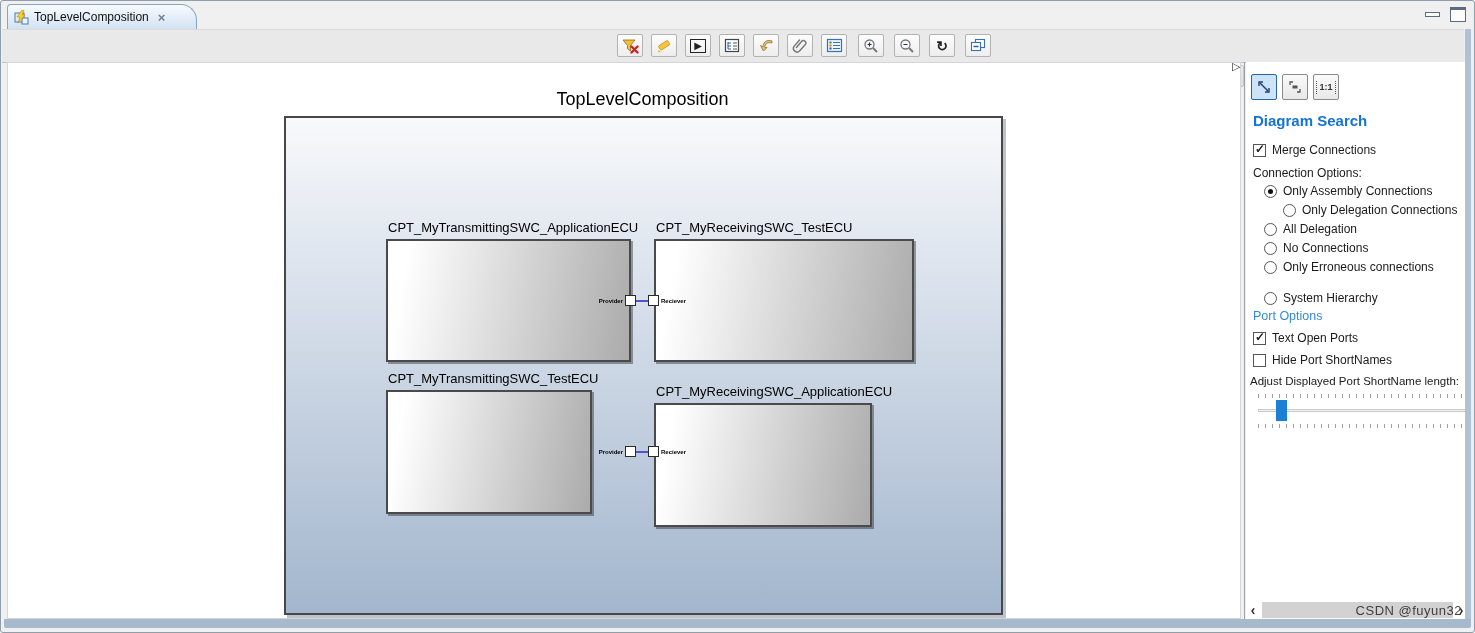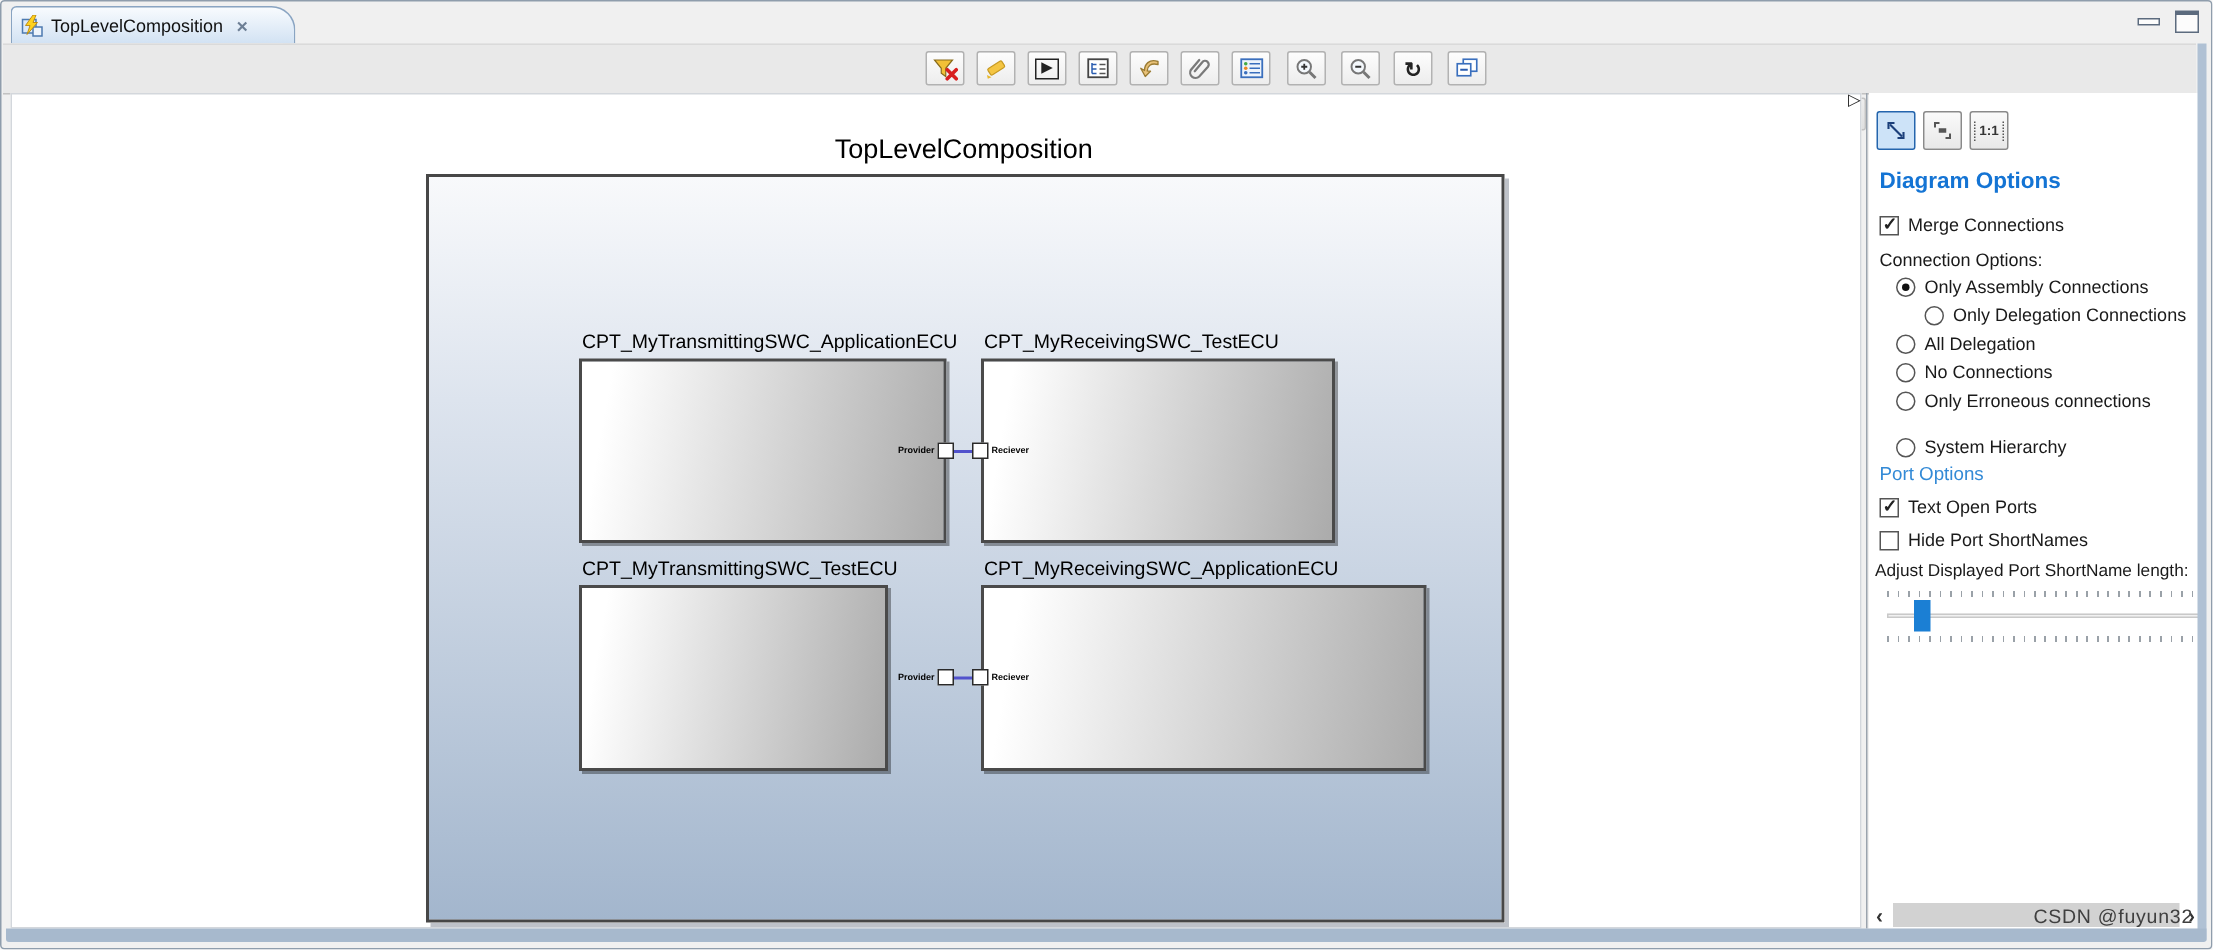--- a/index.html
+++ b/index.html
@@ -37,23 +37,23 @@
   
   .canvas{position:absolute;left:6px;top:61px;width:1234px;height:557px;background:#fff;border:1px solid #d3d7dc;box-sizing:border-box;overflow:hidden;}
   .diagram-title{position:absolute;left:276px;top:26px;width:717px;text-align:center;font-size:18px;color:#000;}
   .outerbox{position:absolute;left:276px;top:53px;width:715px;height:495px;border:2px solid #474747;
             background:linear-gradient(to bottom,#f8f9fb 0%,#dde4ee 30%,#a3b6cd 100%);
             box-shadow:3px 3px 0 rgba(110,120,135,.45);}
   .comp{position:absolute;box-sizing:border-box;border:2px solid #4a4a4a;
         background:linear-gradient(100deg,#ffffff 8%,#ababab 100%);box-shadow:2px 2px 0 rgba(0,0,0,.35);}
   .comp-label{position:absolute;width:100%;top:-21px;text-align:left;font-size:13px;color:#000;white-space:nowrap;}
   .comp-tl{left:378px;top:176px;width:245px;height:123px;}
-  .comp-tr{left:646px;top:176px;width:236px;height:123px;}
+  .comp-tr{left:646px;top:176px;width:260px;height:123px;}
   .comp-bl{left:378px;top:327px;width:206px;height:124px;}
-  .comp-br{left:646px;top:327px;width:297px;height:124px;}
+  .comp-br{left:646px;top:340px;width:218px;height:124px;}
   .conn-line{position:absolute;width:24px;height:2px;background:#5152cc;z-index:2;}
   .port-sq{position:absolute;width:11px;height:11px;background:#fff;border:1.5px solid #2a2a2a;box-sizing:border-box;z-index:3;}
   .port-label{position:absolute;font-size:6px;font-weight:bold;color:#000;z-index:3;line-height:8px;}
   .port-label.right-align{text-align:right;}
   .sash-arrow{position:absolute;left:1231px;top:59px;font-size:11px;color:#222;}
   .sash-line{position:absolute;left:1243px;top:61px;width:1px;height:557px;background:#9aa3ad;}
 
   
   .panel{position:absolute;left:1245px;top:61px;width:222px;height:557px;background:#fff;overflow:hidden;}
   .pbtn{position:absolute;top:12px;width:26px;height:26px;box-sizing:border-box;border:1px solid #8a8a8a;border-radius:2px;
@@ -223,21 +223,21 @@
     <div class="pbtn" style="left:36px">
       <svg width="16" height="16" viewBox="0 0 16 16">
         <rect x="5.5" y="6.5" width="5" height="3" fill="#555"></rect>
         <path d="M3 6 V3 H6 M13 10 V13 H10" fill="none" stroke="#555" stroke-width="1.3"></path>
       </svg>
     </div>
     <div class="pbtn" style="left:67px">
       <span class="pbtn-1to1">1:1</span>
     </div>
 
-    <div class="panel-heading">Diagram Options</div>
+    <div class="panel-heading">Diagram Search</div>
 
     <div class="opt-row" style="left:7px;top:81px;">
       <span class="cbx">
           <span class="mark">✓</span>
         </span>
       <span>Merge Connections</span>
     </div>
 
     <div class="sub-label" style="top:104px;">Connection Options:</div>
 

